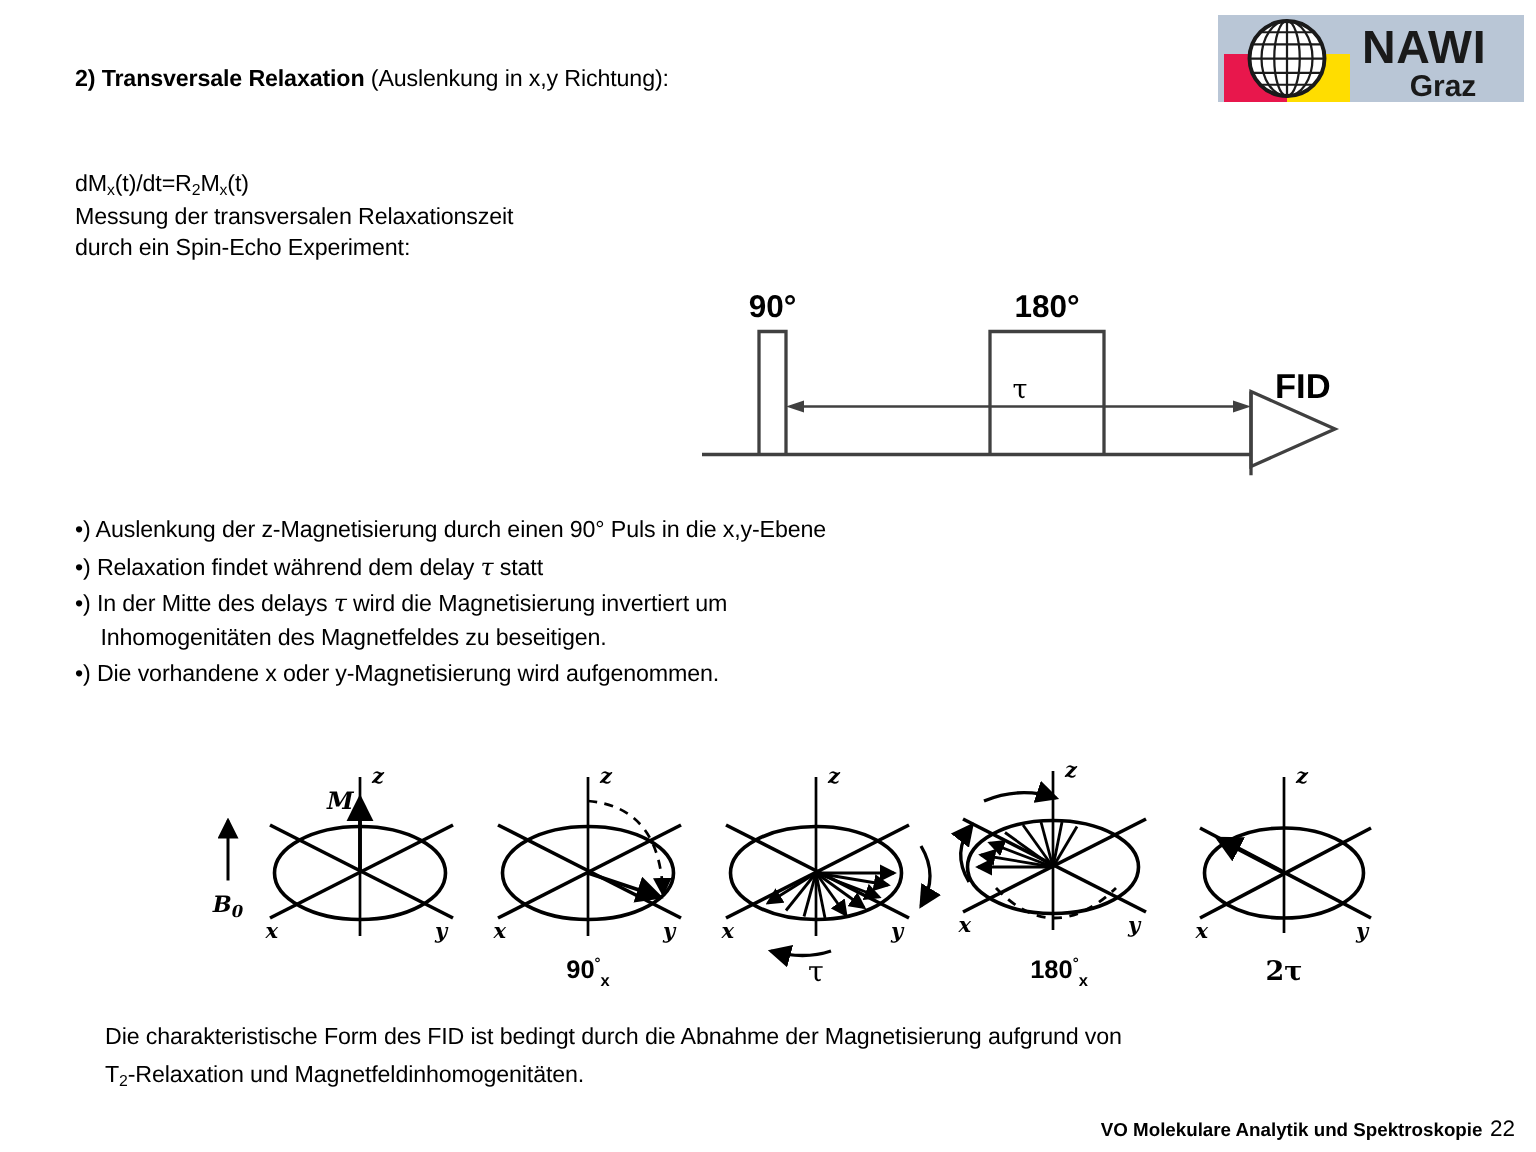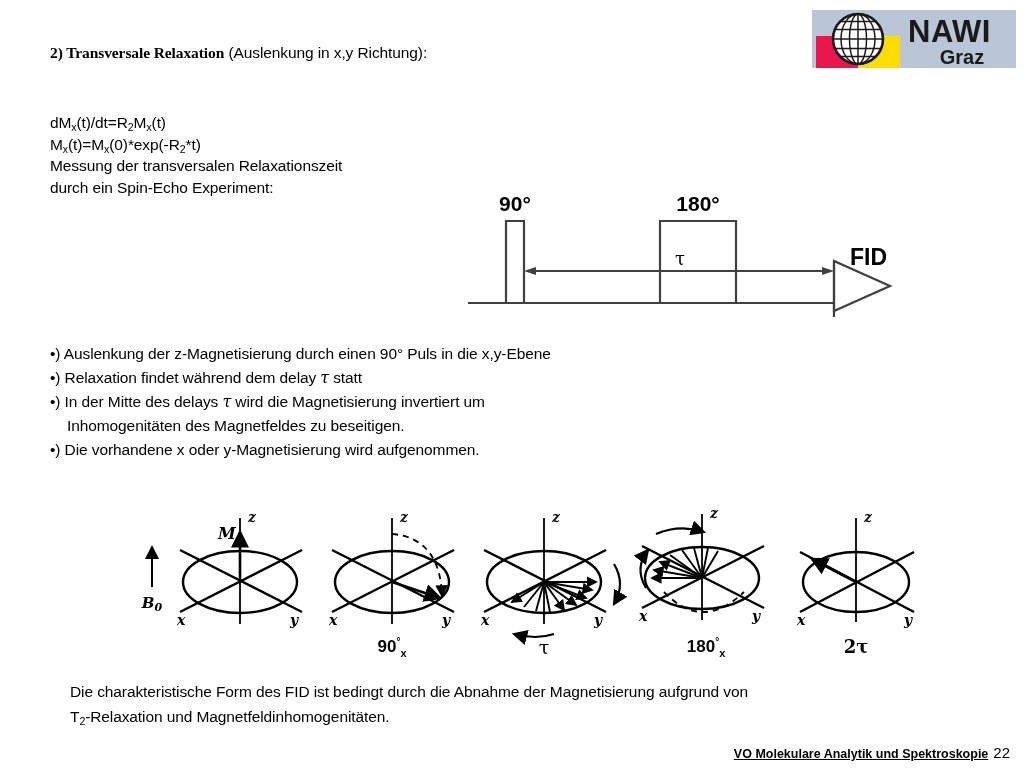--- a/index.html
+++ b/index.html
@@ -32,21 +32,21 @@
     position: absolute;
     font-size: 15.5px;
     line-height: 21.5px;
     white-space: nowrap;
     letter-spacing: -0.1px;
   }
   #heading {
     left: 50px;
     top: 42px;
   }
-  #heading .b { font-weight: bold; font-family: Liberation Serif, serif; }
+  #heading .b { font-weight: bold; }
 
   #formula-block {
     left: 50px;
     top: 112px;
   }
   #formula-block .line { height: 21.5px; }
 
   #bullets {
     left: 50px;
     top: 342px;
@@ -69,21 +69,20 @@
   #footer {
     position: absolute;
     right: 14px;
     bottom: 6px;
     text-align: right;
     white-space: nowrap;
   }
   #footer .course {
     font-size: 12.5px;
     font-weight: bold;
-    text-decoration: underline;
   }
   #footer .pageno {
     font-size: 15px;
     margin-left: 5px;
     text-align: right;
   }
 
   
   #pulse-sequence {
     position: absolute;
@@ -136,21 +135,20 @@
 <div class="txt" id="heading">
   <span class="b">2) Transversale Relaxation</span><span> (Auslenkung in x,y Richtung):</span>
 </div>
 
 <div class="txt" id="formula-block">
 
 
   <div class="line"><span>dM</span><sub>x</sub><span>(t)/dt=R</span><sub>2</sub><span>M</span><sub>x</sub><span>(t)</span></div>
 
 
-  <div class="line"><span>M</span><sub>x</sub><span>(t)=M</span><sub>x</sub><span>(0)*exp(-R</span><sub>2</sub><span>*t)</span></div>
 
   <div class="line">Messung der transversalen Relaxationszeit</div>
   <div class="line">durch ein Spin-Echo Experiment:</div>
 </div>
 
 <div id="pulse-sequence">
   <svg width="452" height="132" viewBox="0 0 452 132" xmlns="http://www.w3.org/2000/svg">
     <g fill="none" stroke="#404040" stroke-width="2.2">
 
       <line x1="6" y1="118" x2="372" y2="118"></line>

